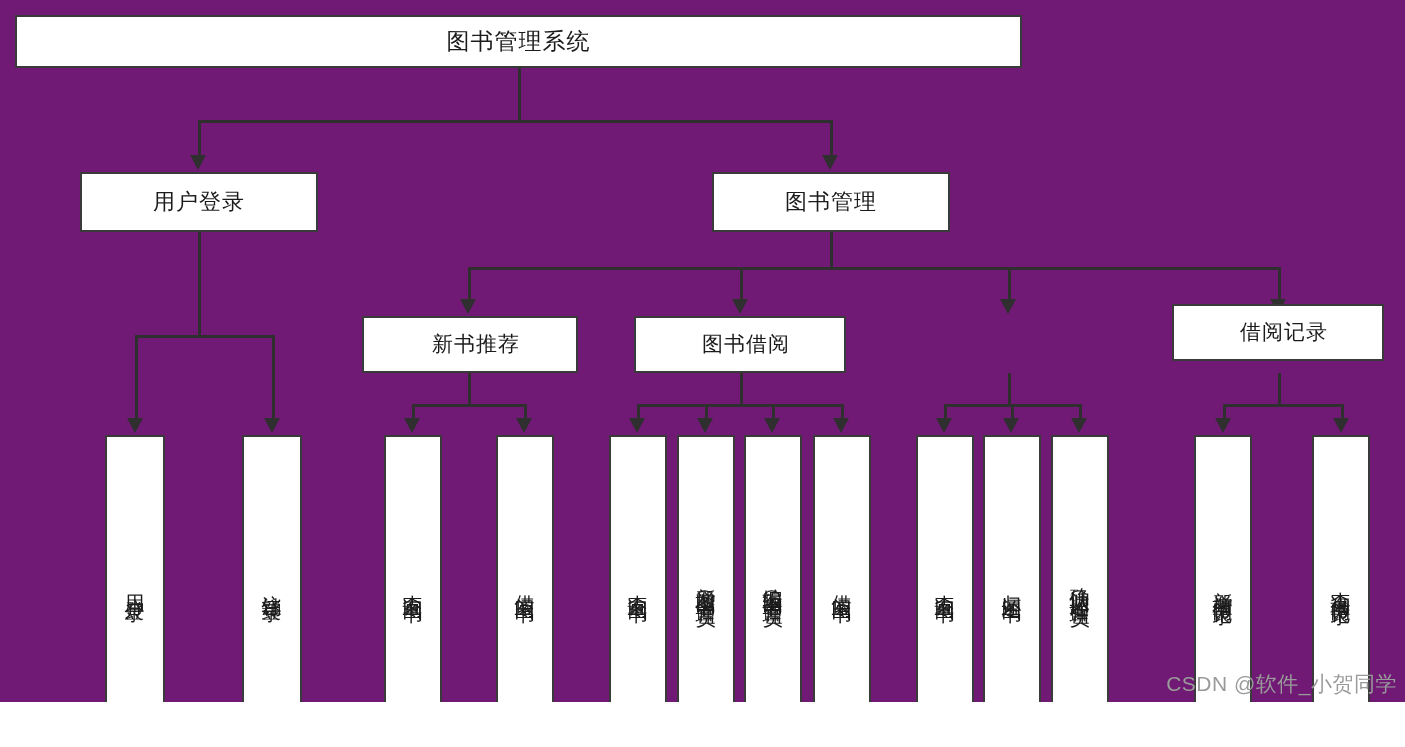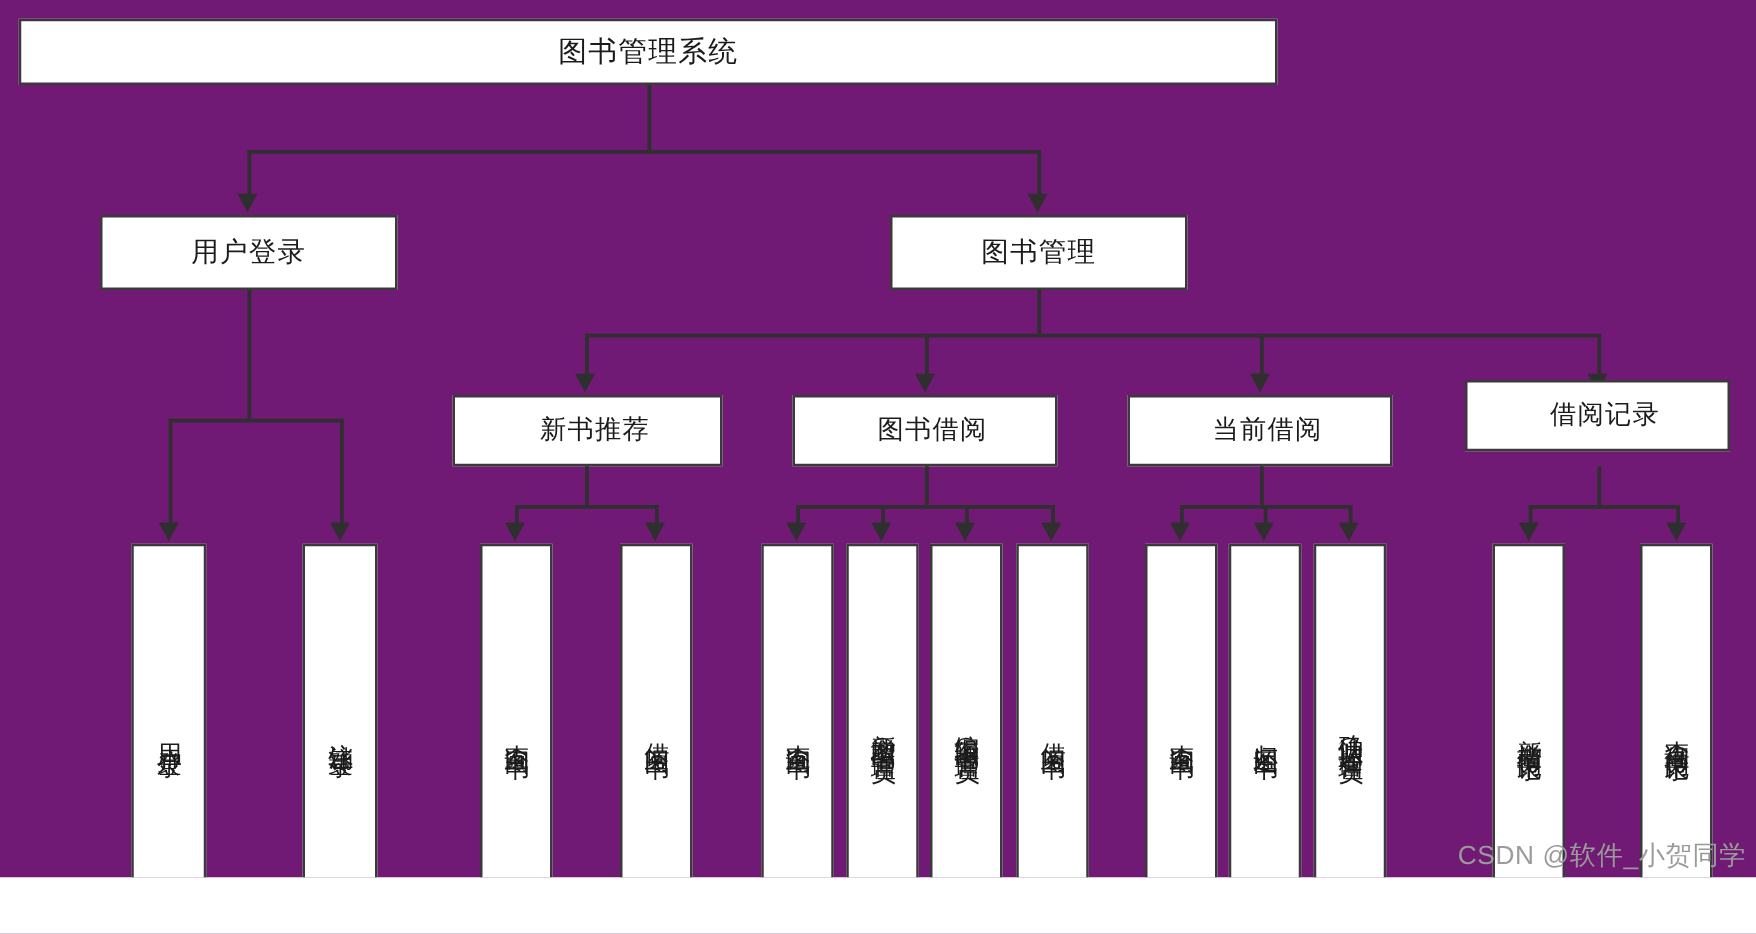--- a/index.html
+++ b/index.html
@@ -127,23 +127,20 @@
   <div class="arrow" style="left:1000px;top:299px;"></div>
   <div class="vline" style="left:1278px;top:267px;height:34px;"></div>
   <div class="arrow" style="left:1270px;top:299px;"></div>
 
   <div class="node lvl3" style="left:362px;top:316px;width:216px;height:57px;">
     <span>新书推荐</span>
   </div>
   <div class="node lvl3" style="left:634px;top:316px;width:212px;height:57px;text-align:right;">
     <span>图书借阅</span>
   </div>
-  <div class="node lvl3" style="left:902px;top:316px;width:212px;height:57px;">
-    <span>当前借阅</span>
-  </div>
   <div class="node lvl3" style="left:1172px;top:304px;width:212px;height:57px;">
     <span>借阅记录</span>
   </div>
 
   <div class="vline" style="left:468px;top:373px;height:31px;"></div>
   <div class="hline" style="left:412px;top:404px;width:112px;"></div>
   <div class="vline" style="left:412px;top:404px;height:16px;"></div>
   <div class="arrow" style="left:404px;top:418px;"></div>
   <div class="vline" style="left:524px;top:404px;height:16px;"></div>
   <div class="arrow" style="left:516px;top:418px;"></div>

